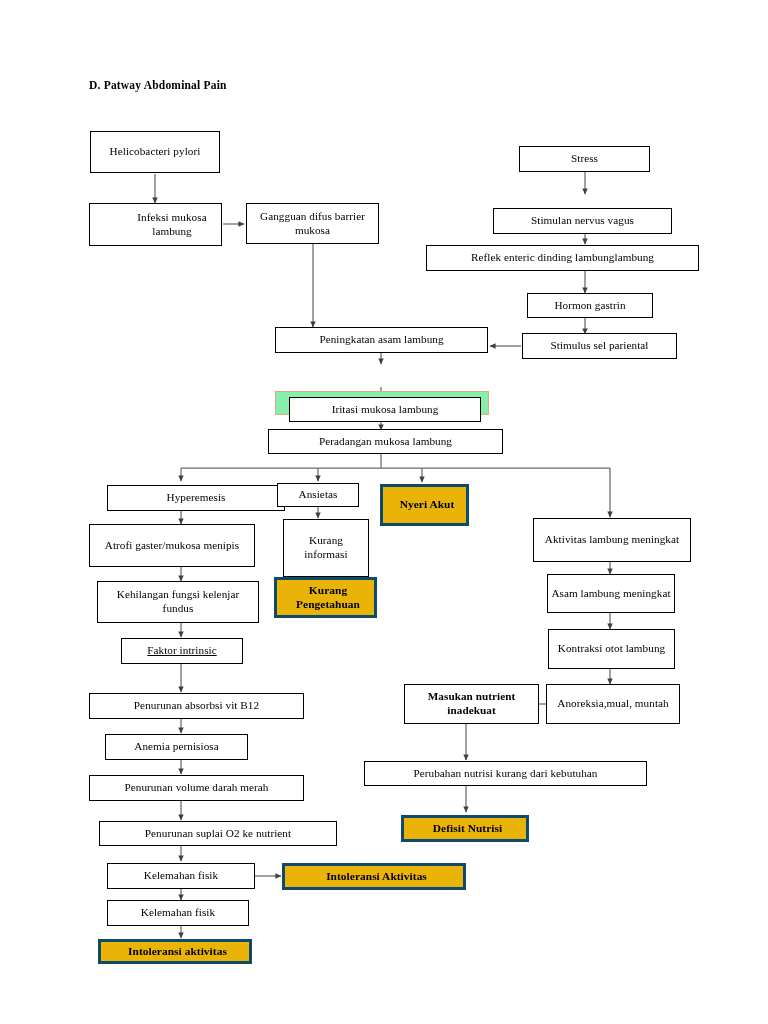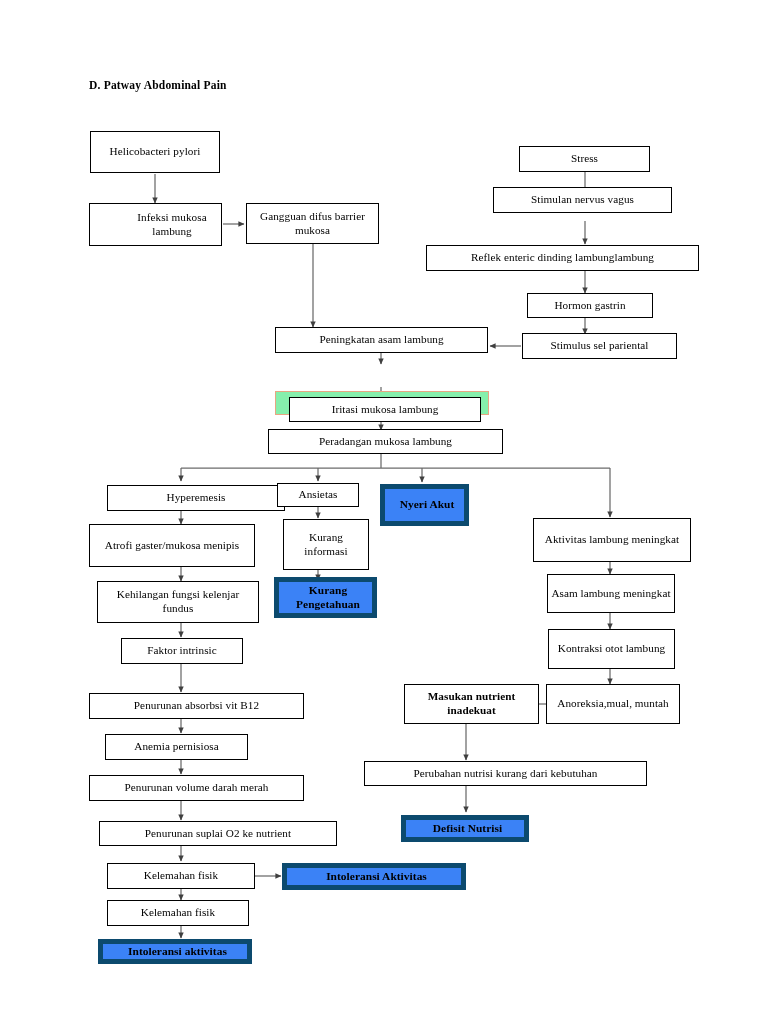--- a/index.html
+++ b/index.html
@@ -53,22 +53,22 @@
     border-width: 1.1px;
   }
   .node.pain {
     background: #86efac;
     border: 1px solid #e8a582;
     font-size: 12px;
     letter-spacing: 0.6px;
     margin-top: 28px;
   }
   .node.dx {
-    background: #3b82f6;
-    border: 5px solid #0c4a6e;
+    background: #eab308;
+    border: 3px solid #0c4a6e;
     font-weight: bold;
     font-size: 11.4px;
     padding-left: 8px;
   }
 </style>
 </head>
 <body>
 
 <div id="canvas">
 
@@ -147,45 +147,45 @@
     </g>
   </svg>
 
   <div class="title" style="left:89px; top:79px;text-align:center;">D. Patway Abdominal Pain</div>
 
   <div class="node" style="left:90px; top:131px; width:130px; height:42px;">Helicobacteri pylori</div>
   <div class="node" style="left:89px; top:203px; width:133px; height:43px;padding-left:36px;">Infeksi mukosa lambung</div>
   <div class="node" style="left:246px; top:203px; width:133px; height:41px;">Gangguan difus barrier mukosa</div>
 
   <div class="node plain" style="left:519px; top:146px; width:131px; height:26px;">Stress</div>
-  <div class="node plain" style="left:493px; top:187px; width:179px; height:26px;">Stimulan nervus vagus</div>
+  <div class="node plain" style="left:493px; top:208px; width:179px; height:26px;">Stimulan nervus vagus</div>
   <div class="node plain" style="left:426px; top:245px; width:273px; height:26px;">Reflek enteric dinding lambunglambung</div>
   <div class="node plain" style="left:527px; top:293px; width:126px; height:25px;">Hormon gastrin</div>
   <div class="node plain" style="left:522px; top:333px; width:155px; height:26px;">Stimulus sel pariental</div>
 
   <div class="node plain" style="left:275px; top:327px; width:213px; height:26px;">Peningkatan asam lambung</div>
   <div class="node pain" style="left:275px; top:363px; width:214px; height:24px;">ABDOMINAL PAIN</div>
   <div class="node plain" style="left:289px; top:397px; width:192px; height:25px;">Iritasi mukosa lambung</div>
   <div class="node plain" style="left:268px; top:429px; width:235px; height:25px;">Peradangan mukosa lambung</div>
 
   <div class="node plain" style="left:107px; top:485px; width:178px; height:26px;">Hyperemesis</div>
   <div class="node" style="left:89px; top:524px; width:166px; height:43px;">Atrofi gaster/mukosa menipis</div>
   <div class="node" style="left:97px; top:581px; width:162px; height:42px;">Kehilangan fungsi kelenjar fundus</div>
-  <div class="node plain" style="left:121px; top:638px; width:122px; height:26px;">Faktor intrinsic</div>
+  <div class="node plain" style="left:121px; top:638px; width:122px; height:26px;text-decoration:underline;">Faktor intrinsic</div>
   <div class="node plain" style="left:89px; top:693px; width:215px; height:26px;">Penurunan absorbsi vit B12</div>
   <div class="node plain" style="left:105px; top:734px; width:143px; height:26px;">Anemia pernisiosa</div>
   <div class="node plain" style="left:89px; top:775px; width:215px; height:26px;">Penurunan volume darah merah</div>
   <div class="node plain" style="left:99px; top:821px; width:238px; height:25px;">Penurunan suplai O2 ke nutrient</div>
   <div class="node plain" style="left:107px; top:863px; width:148px; height:26px;">Kelemahan fisik</div>
   <div class="node plain" style="left:107px; top:900px; width:142px; height:26px;">Kelemahan fisik</div>
   <div class="node dx" style="left:98px; top:939px; width:154px; height:25px;">Intoleransi aktivitas</div>
   <div class="node dx" style="left:282px; top:863px; width:184px; height:27px;">Intoleransi Aktivitas</div>
 
   <div class="node plain" style="left:277px; top:483px; width:82px; height:24px;">Ansietas</div>
-  <div class="node" style="left:283px; top:519px; width:86px; height:51px;">Kurang informasi</div>
+  <div class="node" style="left:283px; top:519px; width:86px; height:58px;">Kurang informasi</div>
   <div class="node dx" style="left:274px; top:577px; width:103px; height:41px;">Kurang Pengetahuan</div>
 
   <div class="node dx" style="left:380px; top:484px; width:89px; height:42px;">Nyeri Akut</div>
 
   <div class="node" style="left:533px; top:518px; width:158px; height:44px;">Aktivitas lambung meningkat</div>
   <div class="node plain" style="left:547px; top:574px; width:128px; height:39px;">Asam lambung meningkat</div>
   <div class="node" style="left:548px; top:629px; width:127px; height:40px;">Kontraksi otot lambung</div>
   <div class="node" style="left:546px; top:684px; width:134px; height:40px;">Anoreksia,mual, muntah</div>
   <div class="node plain" style="left:404px; top:684px; width:135px; height:40px;font-weight:bold;">Masukan nutrient inadekuat</div>
   <div class="node plain" style="left:364px; top:761px; width:283px; height:25px;">Perubahan nutrisi kurang dari kebutuhan</div>

